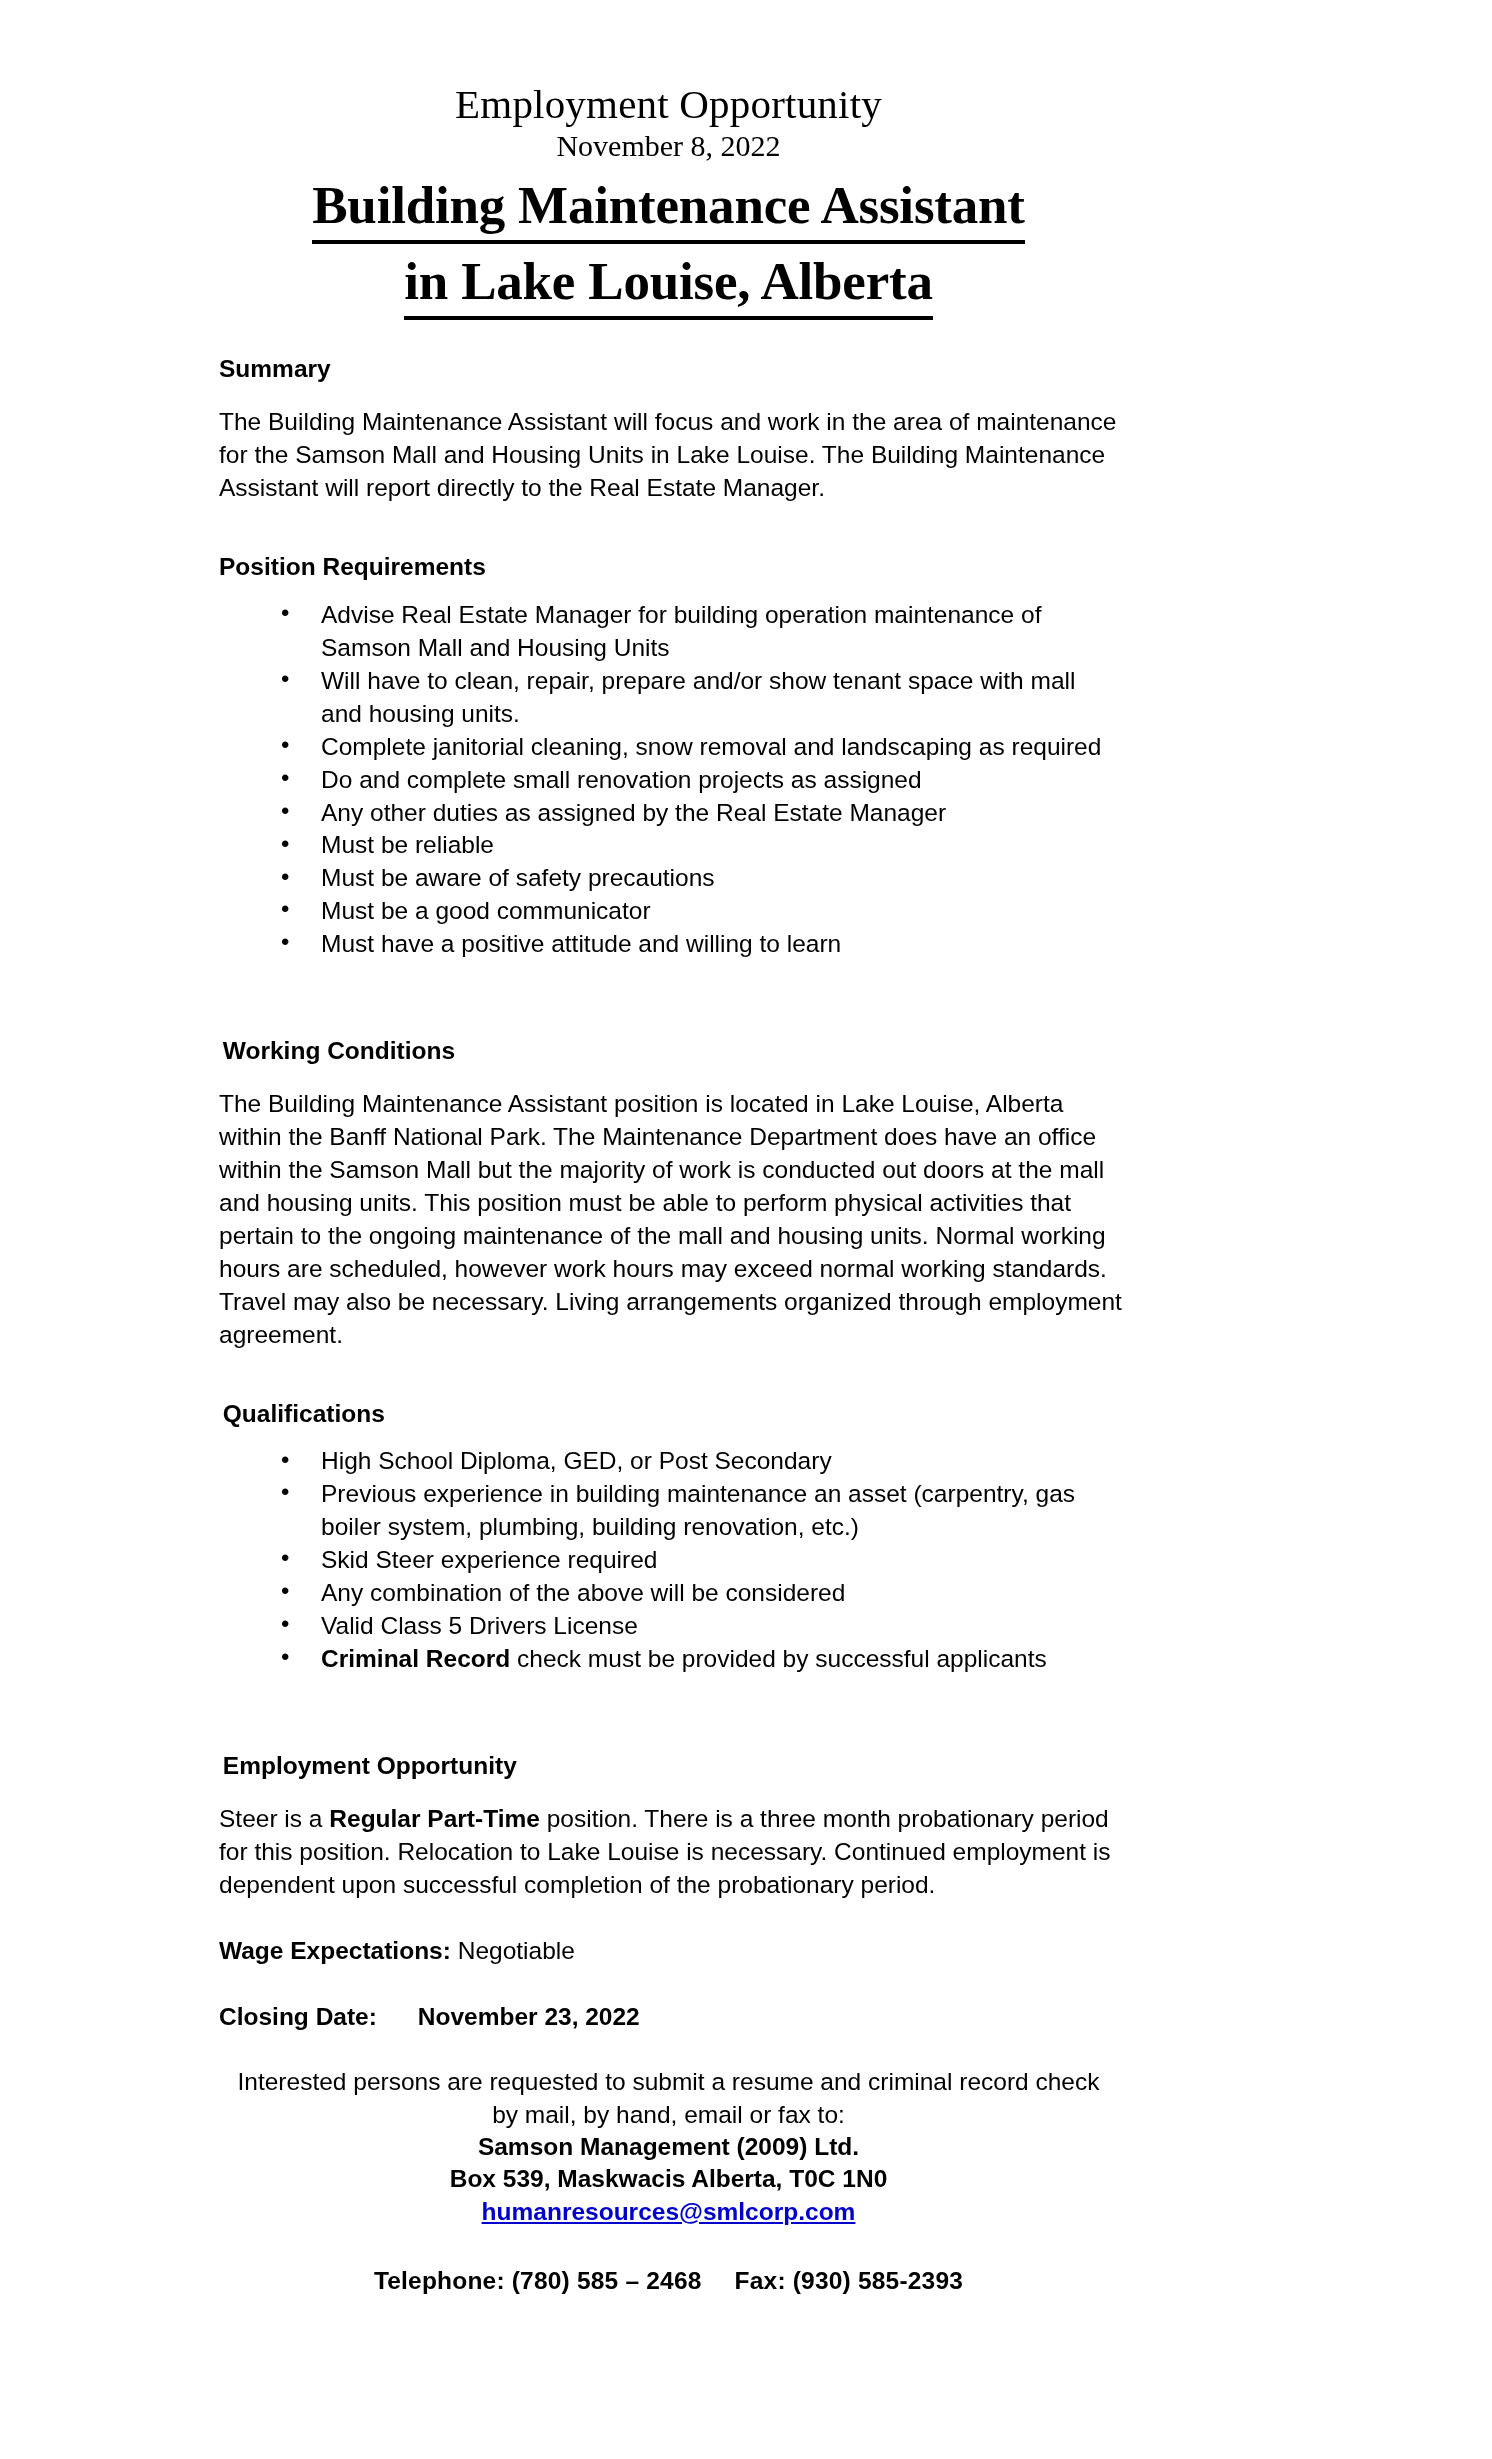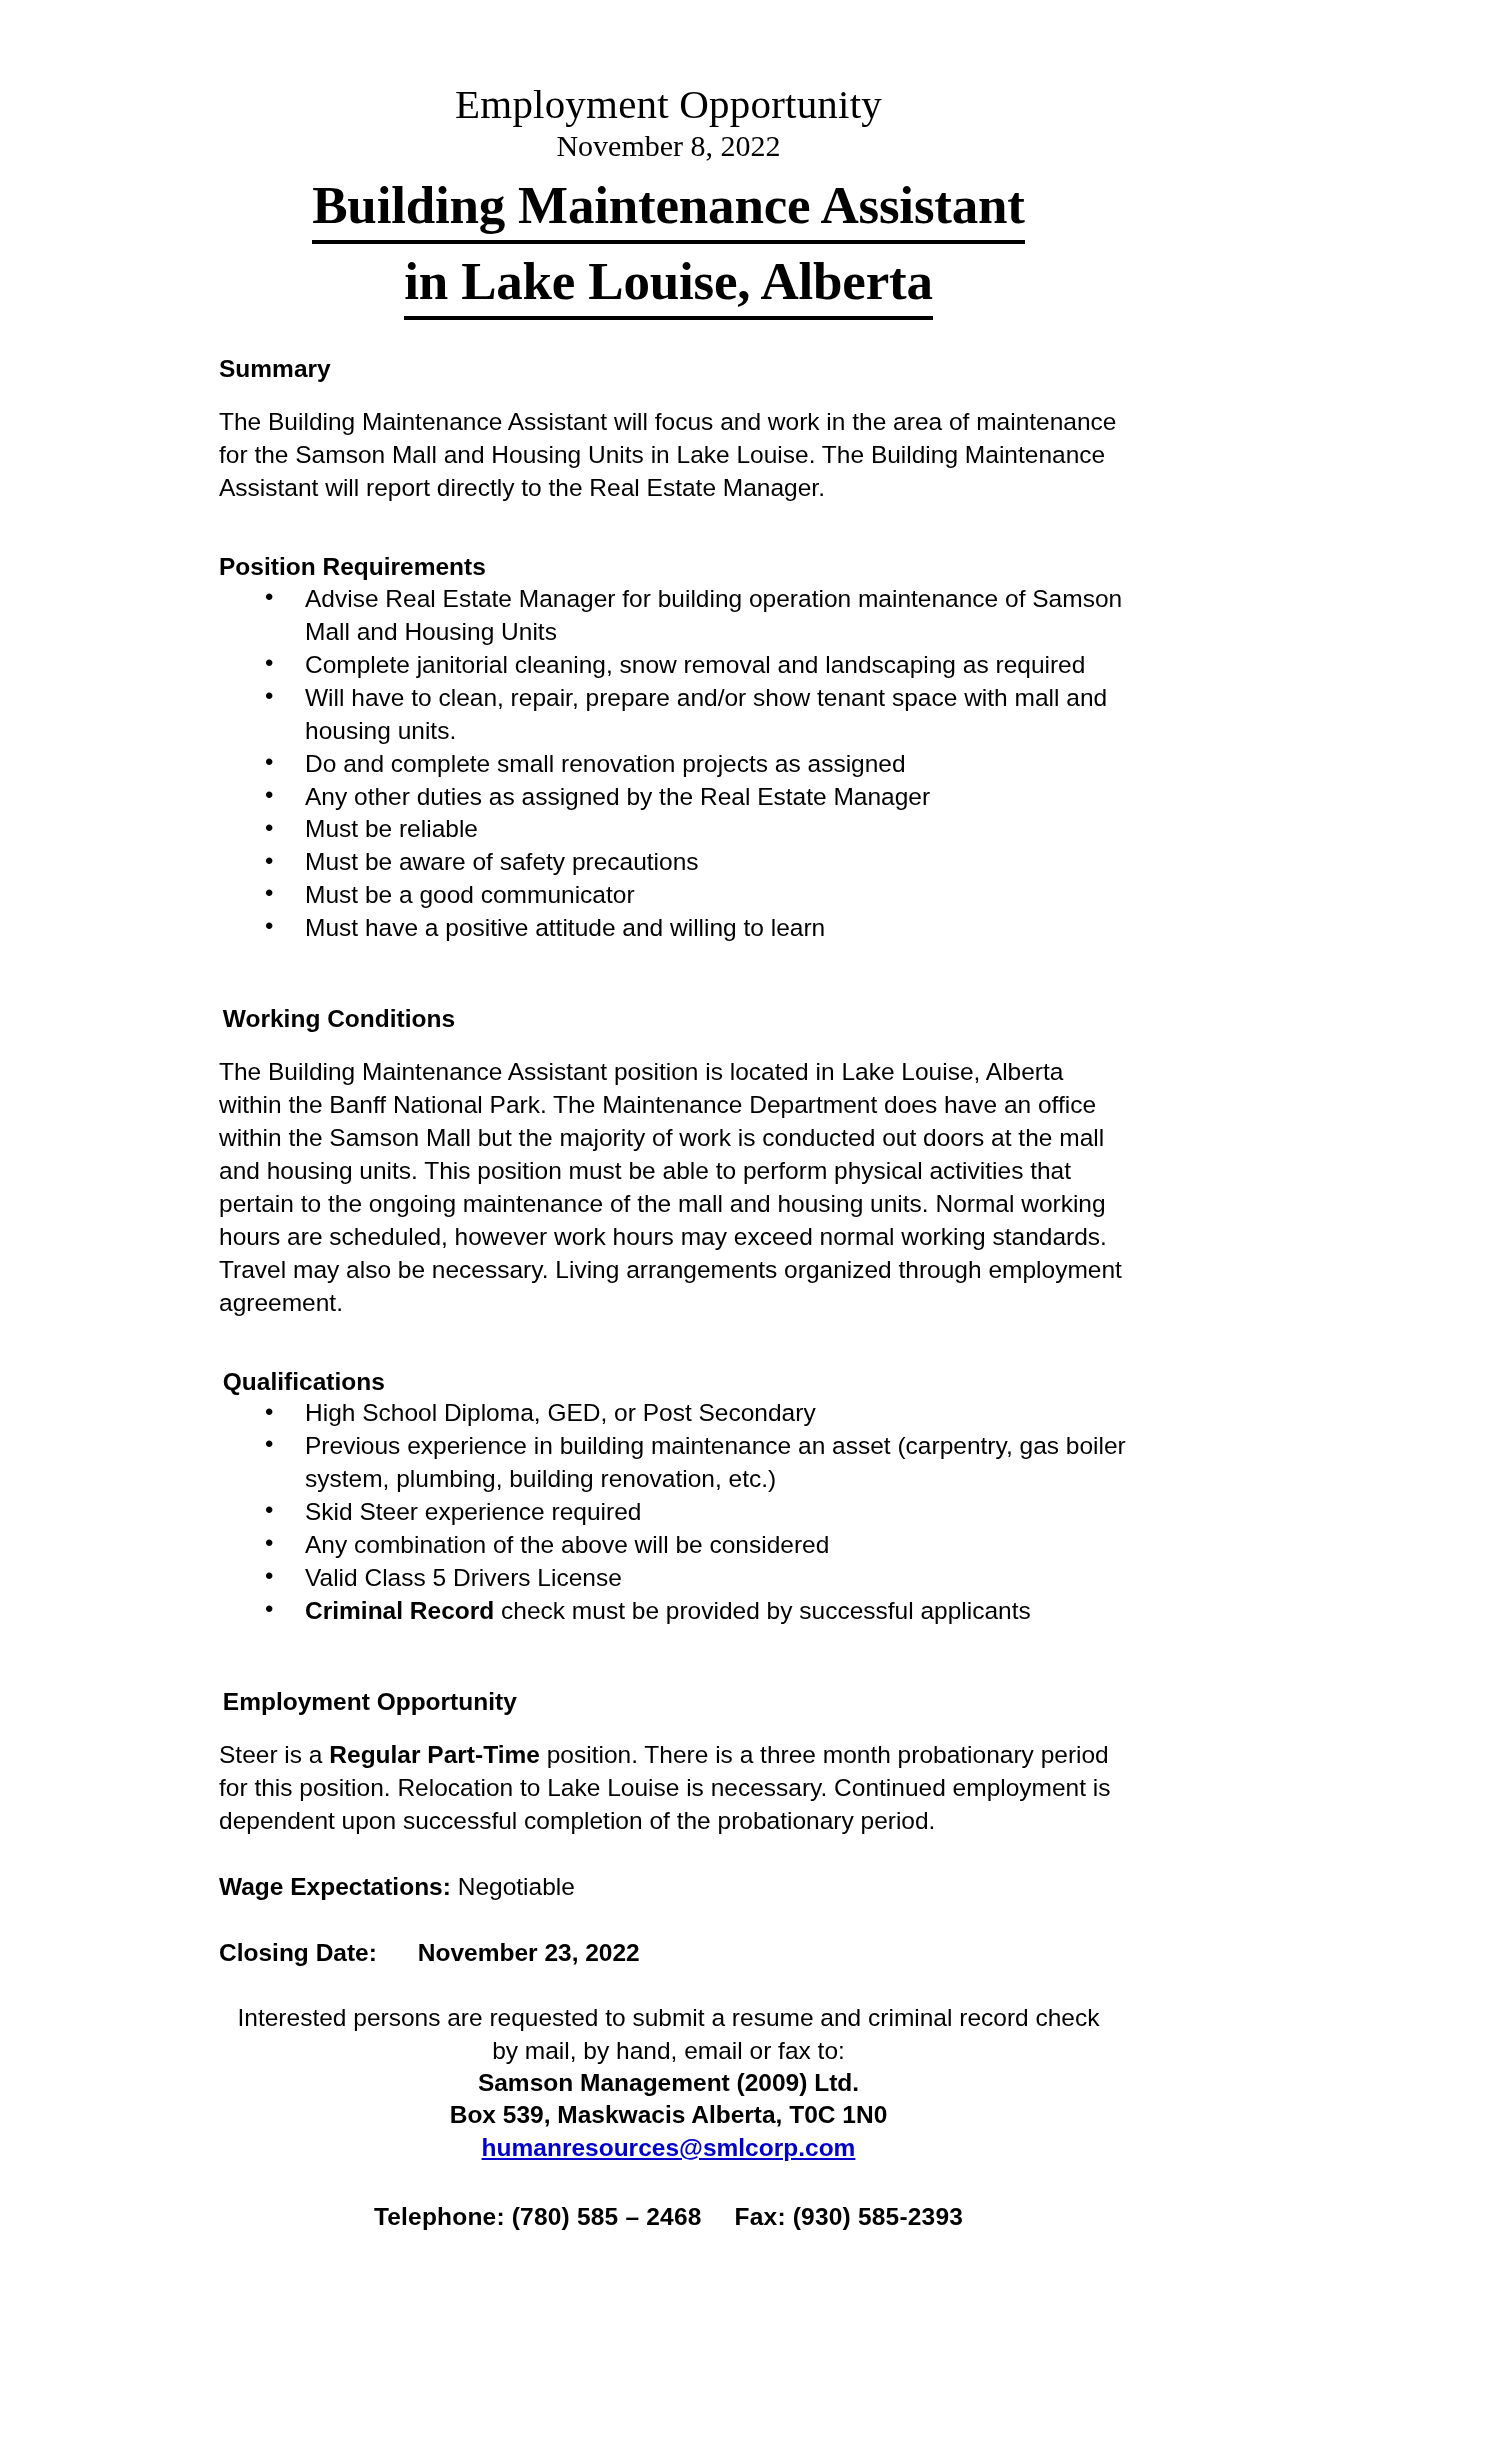--- a/index.html
+++ b/index.html
@@ -80,21 +80,21 @@
     font-size: 24.5px;
     line-height: 1.345;
   }
   .gap-s  { height: 21px; }
   .gap-m  { height: 33px; }
   .gap-l  { height: 46px; }
   .gap-xl { height: 58px; }
 
   ul.bullets {
     list-style: none;
-    margin: 0;
+    margin: 16px;
     padding: 0;
   }
   ul.bullets > li {
     position: relative;
     padding-left: 86px;
     margin: 0;
     line-height: 1.345;
     font-size: 24.5px;
   }
   ul.bullets > li::before {
@@ -154,22 +154,22 @@
 
     <div class="gap-m"></div>
     <div class="sec-head">Summary</div>
     <div class="gap-s"></div>
     <div class="para">The Building Maintenance Assistant will focus and work in the area of maintenance for the Samson Mall and Housing Units in Lake Louise.  The Building Maintenance Assistant will report directly to the Real Estate Manager.</div>
 
     <div class="gap-l"></div>
     <div class="sec-head">Position Requirements</div>
     <ul class="bullets">
       <li>Advise Real Estate Manager for building operation maintenance of Samson Mall and Housing Units</li>
+      <li>Will have to clean, repair, prepare and/or show tenant space with mall and housing units.</li>
       <li>Complete janitorial cleaning, snow removal and landscaping as required</li>
-      <li>Will have to clean, repair, prepare and/or show tenant space with mall and housing units.</li>
       <li>Do and complete small renovation projects as assigned</li>
       <li>Any other duties as assigned by the Real Estate Manager</li>
       <li>Must be reliable</li>
       <li>Must be aware of safety precautions</li>
       <li>Must be a good communicator</li>
       <li>Must have a positive attitude and willing to learn</li>
     </ul>
 
     <div class="gap-xl"></div>
     <div class="sec-head indent">Working Conditions</div>

